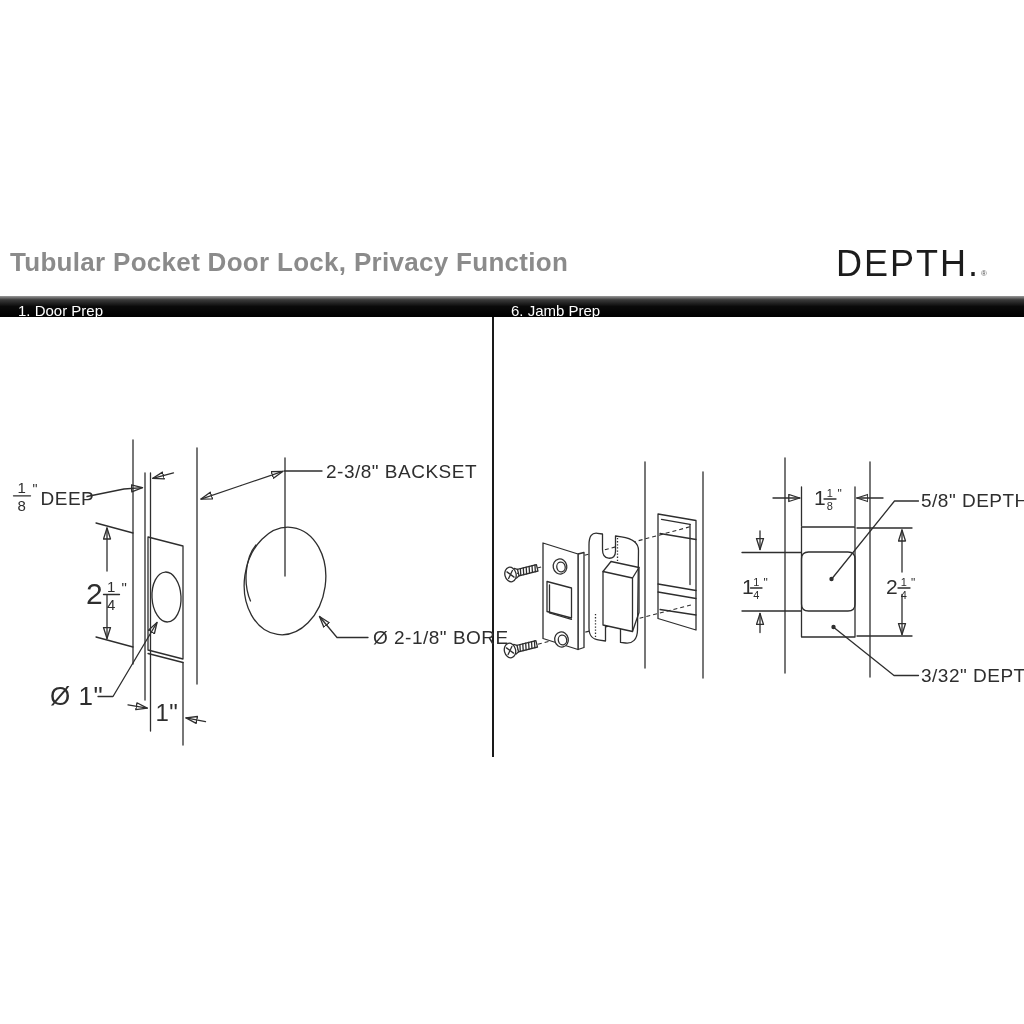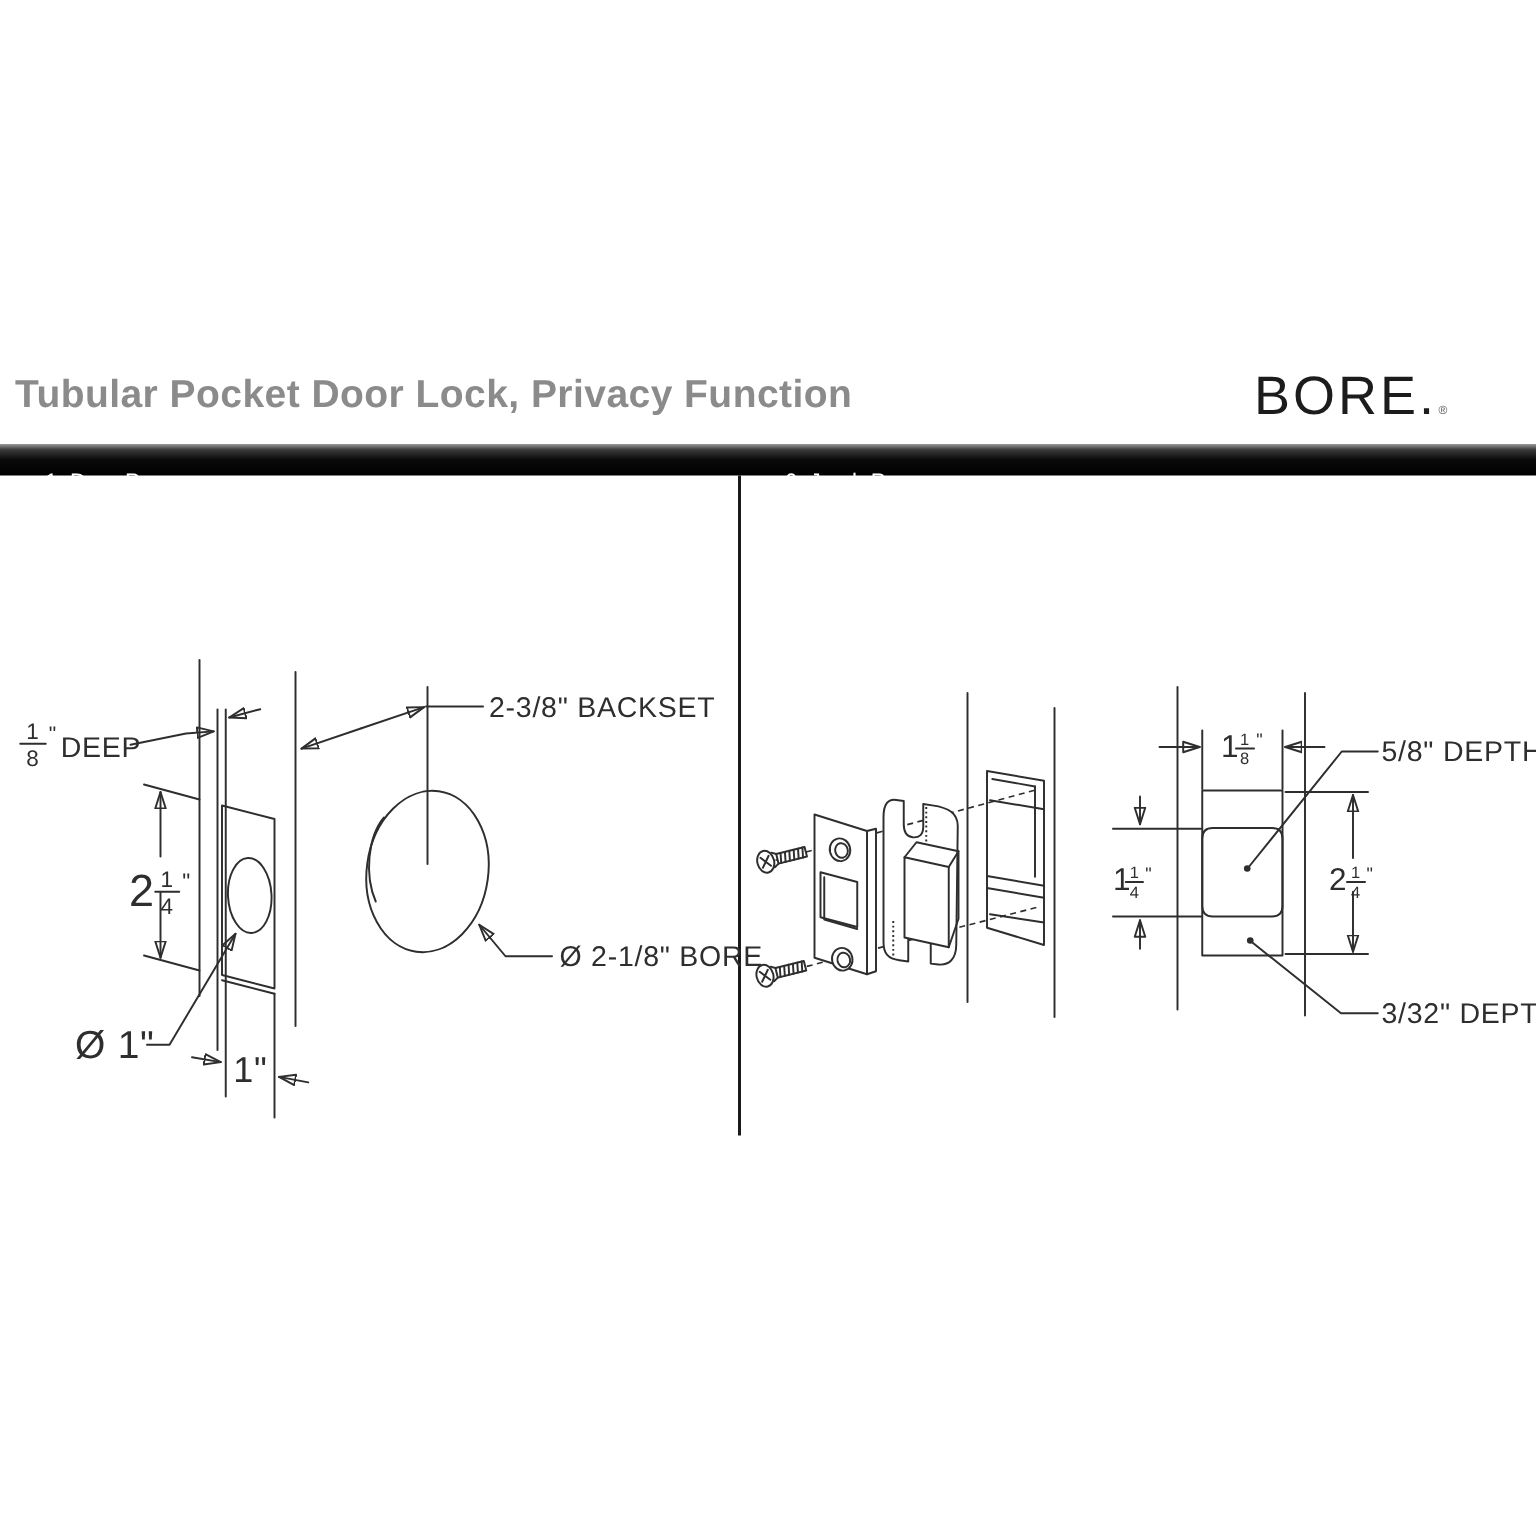--- a/index.html
+++ b/index.html
@@ -8,21 +8,21 @@
 
   .title { position:absolute; left:10px; top:247px; margin:0; font-size:26px; font-weight:bold;
            color:#8b8b8b; letter-spacing:0.3px; white-space:nowrap; }
   .brand { position:absolute; left:836px; top:243px; font-size:36px; font-weight:normal;
            color:#1c1c1c; letter-spacing:2px; white-space:nowrap; }
   .brand .reg { font-size:8px; color:#555; margin-left:1px; }
 
   .section-bar { position:absolute; left:0; top:296px; width:1024px; height:21px;
     background:linear-gradient(180deg,#9a9a9a 0%,#3a3a3a 18%,#0a0a0a 50%,#000 100%);
     color:#fff; font-size:15px; }
-  .section-bar span { position:absolute; top:17px; white-space:nowrap;margin-left:12px; }
+  .section-bar span { position:absolute; top:6px; white-space:nowrap; }
   .section-bar .s1 { left:18px; }
   .section-bar .s2 { left:511px; }
 
   .divider { position:absolute; left:492px; top:317px; width:2px; height:440px; background:#1a1a1a; }
 
   svg.drawing { position:absolute; left:0; top:0; width:1024px; height:1024px; }
   .drawing path, .drawing ellipse, .drawing rect, .drawing circle {
     fill:none; stroke:#2e2e2e; stroke-width:1.3; stroke-linecap:round; stroke-linejoin:round; }
   .drawing .wf { fill:#ffffff; }
   .drawing .dash { stroke-dasharray:4 3; stroke-width:1.1; stroke-linecap:butt; }
@@ -33,21 +33,21 @@
   .t30 { font-size:30px; } .t26 { font-size:26px; } .t24 { font-size:24px; }
   .t21 { font-size:21px; } .t19 { font-size:19px; } .t15 { font-size:15px; }
   .t14 { font-size:14px; } .t12 { font-size:12px; } .t11 { font-size:11px; }
 </style>
 </head>
 <body>
 
 <div class="page">
 
   <h1 class="title">Tubular Pocket Door Lock, Privacy Function</h1>
-  <div class="brand"><span>BORE.</span><span class="reg">®</span></div>
+  <div class="brand"><span>DEPTH.</span><span class="reg">®</span></div>
 
   <div class="section-bar">
     <span class="s1">1. Door Prep</span>
     <span class="s2">6. Jamb Prep</span>
   </div>
 
   <div class="divider"></div>
 
   <svg class="drawing" viewBox="0 0 1024 1024">
     <defs>

